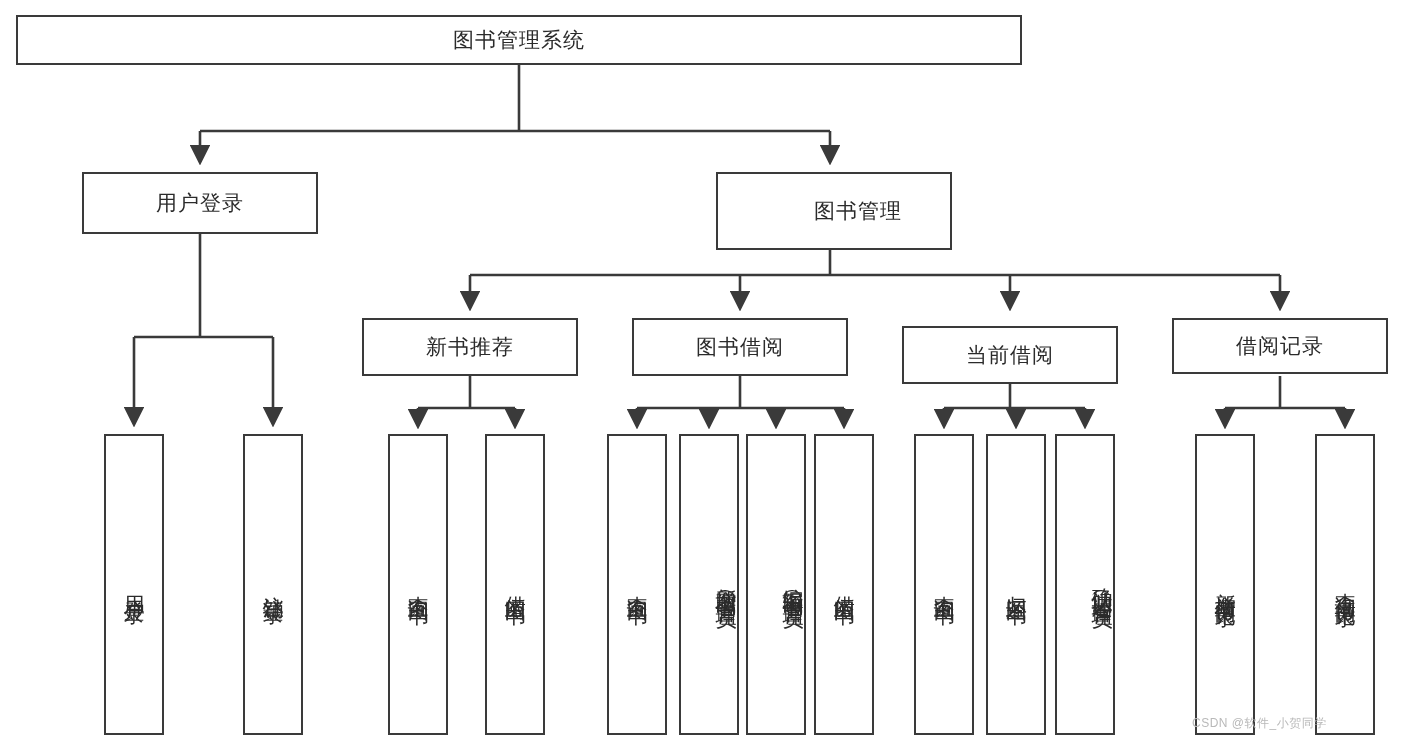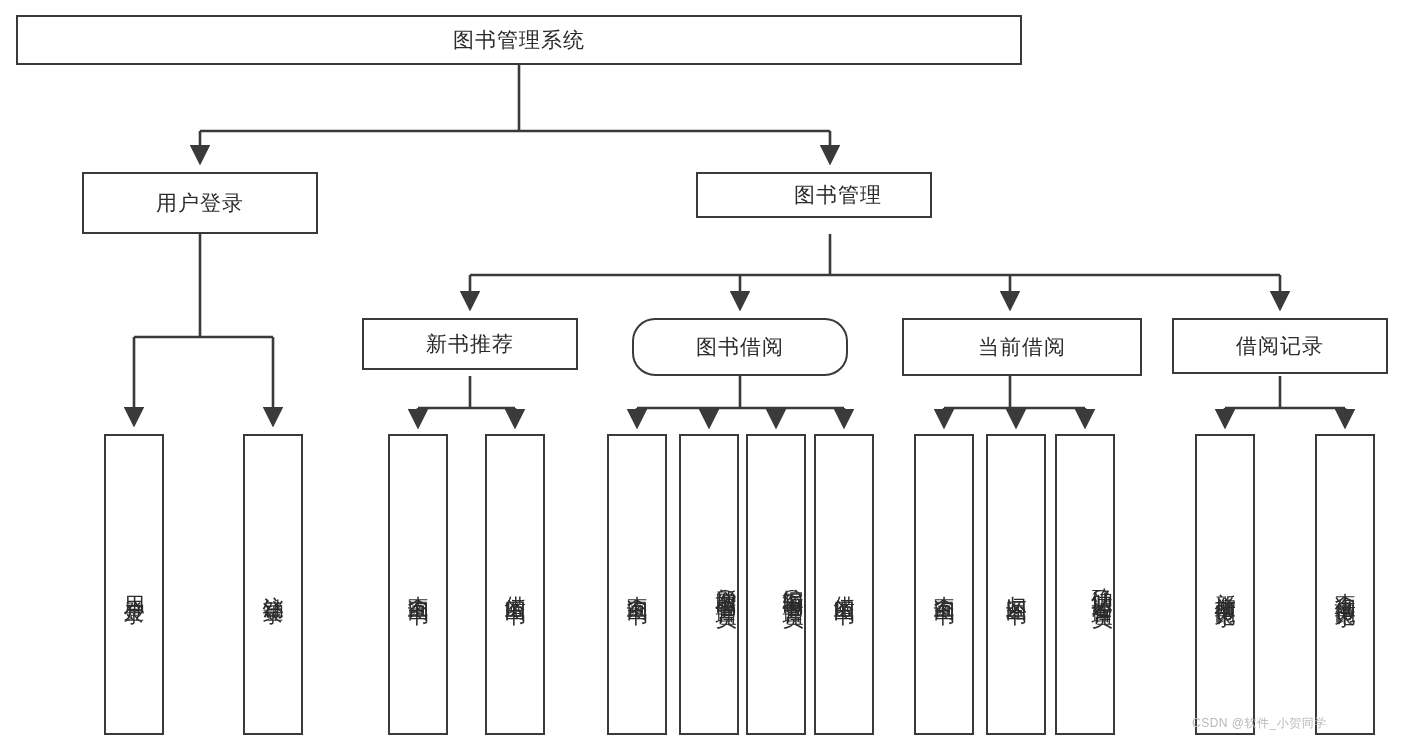--- a/index.html
+++ b/index.html
@@ -118,31 +118,31 @@
     </g>
   </svg>
 
   <div class="node horiz" style="left:16px; top:15px; width:1006px; height:50px;">
     <span>图书管理系统</span>
   </div>
 
   <div class="node horiz" style="left:82px; top:172px; width:236px; height:62px;">
     <span>用户登录</span>
   </div>
-  <div class="node horiz" style="left:696px; top:172px; width:236px; height:46px;padding-left:48px;">
+  <div class="node horiz" style="left:716px; top:172px; width:236px; height:78px;padding-left:48px;">
     <span>图书管理</span>
   </div>
 
-  <div class="node horiz" style="left:362px; top:318px; width:216px; height:52px;">
+  <div class="node horiz" style="left:362px; top:318px; width:216px; height:58px;">
     <span>新书推荐</span>
   </div>
-  <div class="node horiz" style="left:632px; top:318px; width:216px; height:58px;border-radius:23px;">
+  <div class="node horiz" style="left:632px; top:318px; width:216px; height:58px;">
     <span>图书借阅</span>
   </div>
-  <div class="node horiz" style="left:902px; top:318px; width:240px; height:58px;">
+  <div class="node horiz" style="left:902px; top:326px; width:216px; height:58px;">
     <span>当前借阅</span>
   </div>
   <div class="node horiz" style="left:1172px; top:318px; width:216px; height:56px;">
     <span>借阅记录</span>
   </div>
 
   <div class="node vert centered" style="left:104px; top:434px; width:60px; height:301px;">
     <span>用户登录</span>
   </div>
   <div class="node vert centered" style="left:243px; top:434px; width:60px; height:301px;">

